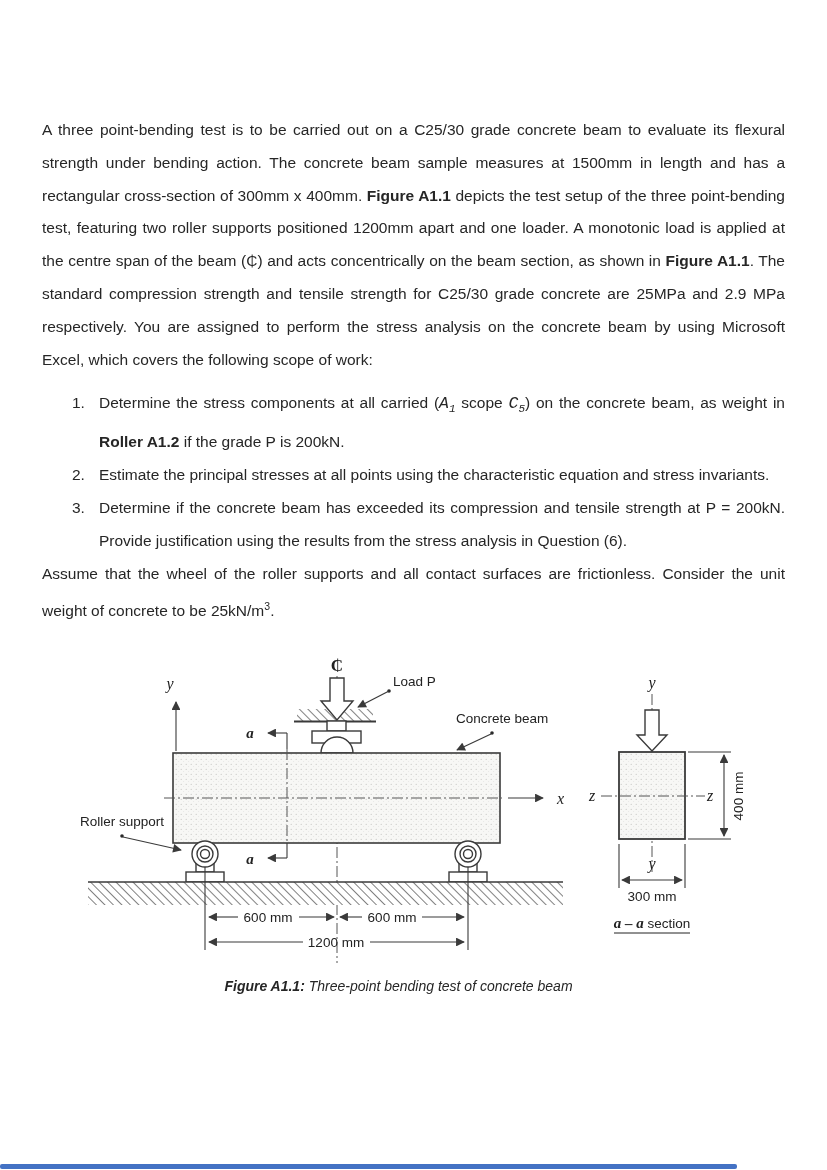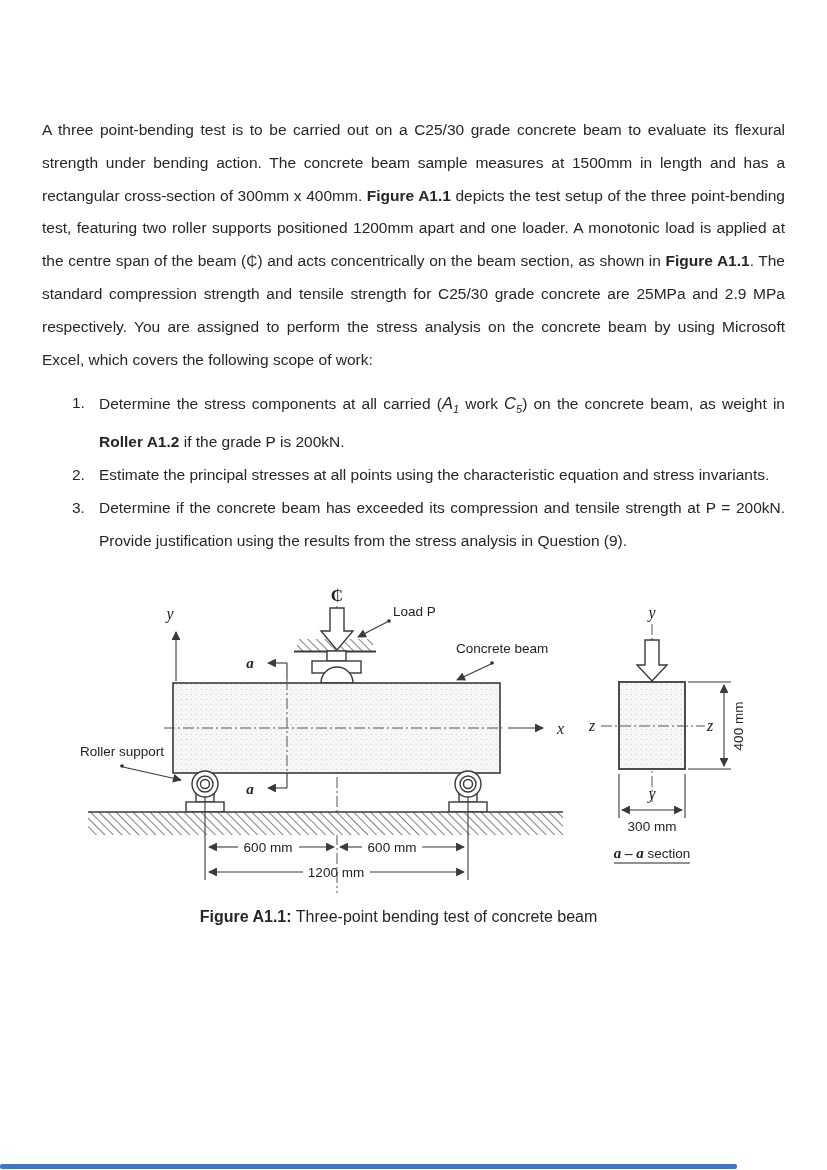--- a/index.html
+++ b/index.html
@@ -1,62 +1,63 @@
 <!DOCTYPE html>
 <html><head>
 <meta charset="utf-8">
 <style>
   html,body{margin:0;padding:0;background:#fff;}
   .page{position:relative;width:827px;height:1170px;background:#ffffff;overflow:hidden;
         font-family:"Liberation Sans",sans-serif;color:#262626;}
   .content{padding:114px 42px 0 42px;}
   p.body{margin:0;font-size:15.5px;line-height:32.8px;text-align:justify;}
   .b{font-weight:700;}
-  .m{font-family:Liberation Sans, sans-serif;font-style:italic;font-size:16.5px;}
+  .m{font-family:Liberation Mono, monospace;font-style:italic;font-size:16.5px;}
   .m sub{font-size:11px;font-style:italic;}
   sup{font-size:10.5px;}
   .tasks{margin-top:11px;}
   .li{display:flex;font-size:15.5px;line-height:32.8px;}
   .num{width:27px;margin-left:30px;flex:none;}
   .li-text{flex:1;text-align:justify;}
   .closing{margin-top:13px;}
   .figwrap{margin-top:20px;}
-  .caption{margin-top:6px;font-size:16px;text-align:center;padding-right:30px;}
+  .caption{margin-top:6px;font-size:14px;text-align:center;padding-right:30px;font-style:italic;}
   svg text{fill:#222;}
   .lbl{font-family:"Liberation Sans",sans-serif;font-size:13.5px;}
   .mt{font-family:"Liberation Serif",serif;font-style:italic;font-size:16px;}
   .mtb{font-family:"Liberation Serif",serif;font-style:italic;font-weight:700;font-size:15px;}
   .cl{stroke:#555;stroke-width:1;stroke-dasharray:11 3 2 3;fill:none;}
   .ln{stroke:#3a3a3a;stroke-width:1.1;fill:none;}
   .shape{stroke:#3a3a3a;stroke-width:1.4;fill:#fff;}
   .hscroll{position:absolute;left:0;bottom:1px;width:737px;height:5px;border-radius:2px;}
 </style>
 </head>
 <body>
 
 <div class="page">
   <div class="content">
 
     <p class="body"><span>A three point-bending test is to be carried out on a C25/30 grade concrete beam to evaluate its flexural strength under bending action. The concrete beam sample measures at 1500mm in length and has a rectangular cross-section of 300mm x 400mm. </span><span class="b">Figure A1.1</span><span> depicts the test setup of the three point-bending test, featuring two roller supports positioned 1200mm apart and one loader. A monotonic load is applied at the centre span of the beam (₵) and acts concentrically on the beam section, as shown in </span><span class="b">Figure A1.1</span><span>. The standard compression strength and tensile strength for C25/30 grade concrete are 25MPa and 2.9 MPa respectively. You are assigned to perform the stress analysis on the concrete beam by using Microsoft Excel, which covers the following scope of work:</span></p>
 
     <div class="tasks">
       <div class="li">
         <span class="num">1.</span>
-        <span class="li-text"><span>Determine the stress components at all carried (</span><span class="m"><span>A</span><sub>1</sub></span><span> work </span><span class="m"><span>C</span><sub>5</sub></span><span>) on the concrete beam, as weight in </span><span class="b">Roller A1.2</span><span> if the grade P is 200kN.</span></span>
+        <span class="li-text"><span>Determine the stress components at all carried (</span><span class="m"><span>A</span><sub>1</sub></span><span> scope </span><span class="m"><span>C</span><sub>5</sub></span><span>) on the concrete beam, as weight in </span><span class="b">Roller A1.2</span><span> if the grade P is 200kN.</span></span>
       </div>
       <div class="li">
         <span class="num">2.</span>
         <span class="li-text">Estimate the principal stresses at all points using the characteristic equation and stress invariants.</span>
       </div>
       <div class="li">
         <span class="num">3.</span>
-        <span class="li-text">Determine if the concrete beam has exceeded its compression and tensile strength at P = 200kN. Provide justification using the results from the stress analysis in Question (9).</span>
+        <span class="li-text">Determine if the concrete beam has exceeded its compression and tensile strength at P = 200kN. Provide justification using the results from the stress analysis in Question (6).</span>
       </div>
     </div>
 
+    <p class="body closing"><span>Assume that the wheel of the roller supports and all contact surfaces are frictionless. Consider the unit weight of concrete to be 25kN/m</span><sup>3</sup><span>.</span></p>
   </div>
 
   <div class="figwrap">
   <svg width="827" height="320" viewBox="0 0 827 320">
     <defs>
       <pattern id="stip" width="5" height="5" patternUnits="userSpaceOnUse">
         <rect width="5" height="5" fill="#f7f7f5"></rect>
         <circle cx="1.2" cy="1.4" r="0.55" fill="#c8c8c5"></circle>
         <circle cx="3.6" cy="3.6" r="0.45" fill="#d6d6d3"></circle>
       </pattern>

